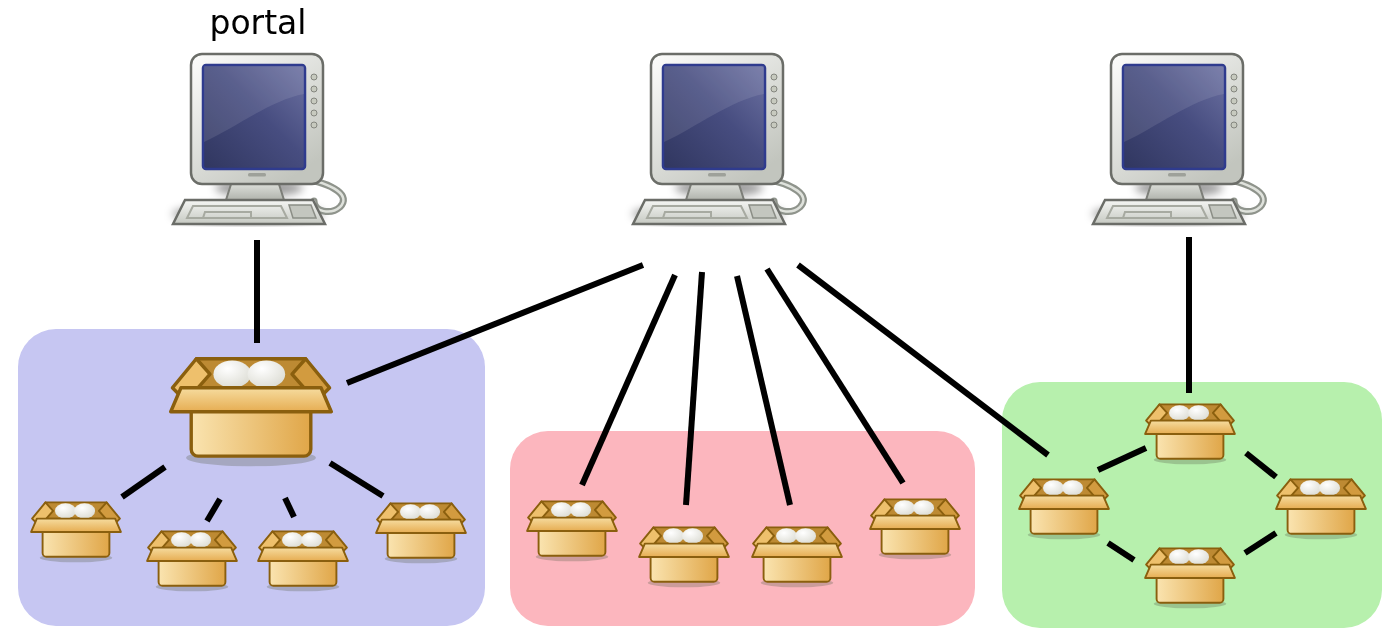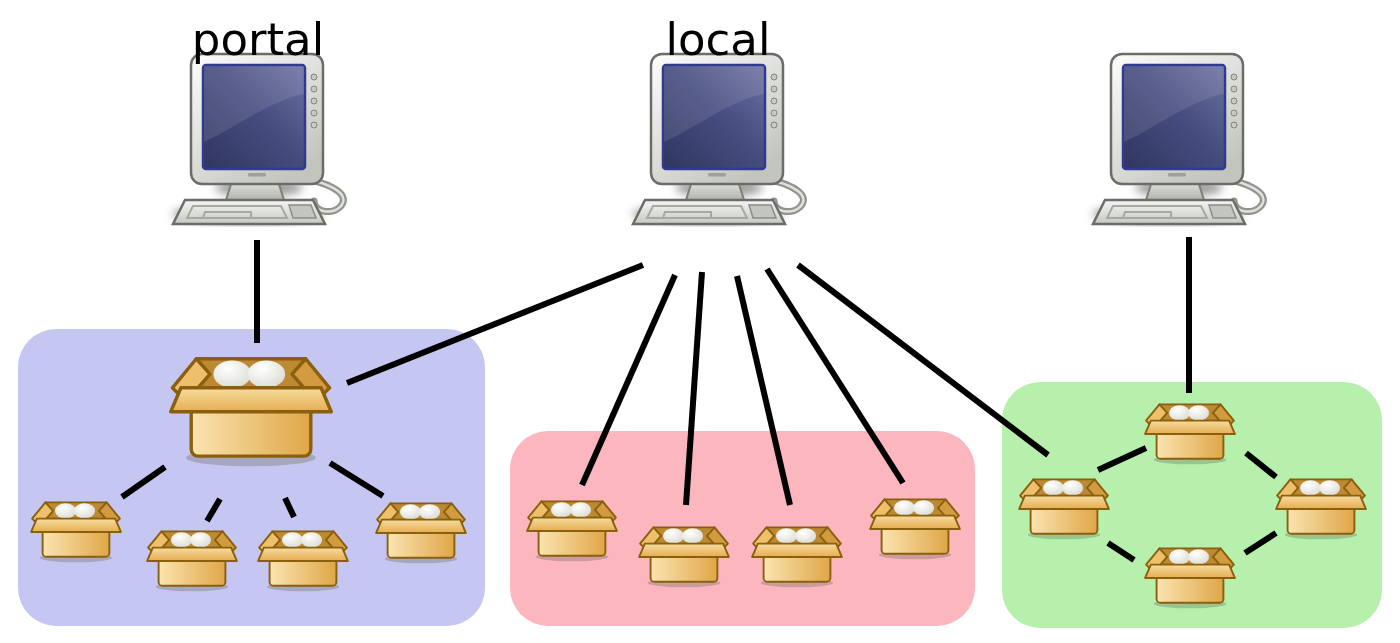--- a/index.html
+++ b/index.html
@@ -6,24 +6,24 @@
   .canvas{
     position:relative;
     width:1400px;height:643px;
     background:#ffffff;
     overflow:hidden;
     font-family:"DejaVu Sans", sans-serif;
   }
   .scene{position:absolute;left:0;top:0;}
   .node-label{
     position:absolute;
-    top:20px;
+    top:3px;
     width:240px;
     text-align:center;
-    font-size:45px;
+    font-size:33px;
     line-height:40px;
     color:#000000;
     user-select:none;
   }
   .label-portal{left:138px;}
   .label-local{left:598px;}
   .label-ticket{left:1058px;}
 </style>
 </head>
 <body>
@@ -140,14 +140,13 @@
         <use x="1018" y="476.5" width="92" height="63" href="#sym-pkg" xlink:href="#sym-pkg"></use>
         <use x="1275" y="476.5" width="92" height="63" href="#sym-pkg" xlink:href="#sym-pkg"></use>
         <use x="1144" y="545.5" width="92" height="63" href="#sym-pkg" xlink:href="#sym-pkg"></use>
         <use x="163" y="52" width="190" height="175" href="#sym-pc" xlink:href="#sym-pc"></use>
         <use x="623" y="52" width="190" height="175" href="#sym-pc" xlink:href="#sym-pc"></use>
         <use x="1083" y="52" width="190" height="175" href="#sym-pc" xlink:href="#sym-pc"></use>
       </g>
   </svg>
 
   <div class="node-label label-portal">portal</div>
-  <div class="node-label label-local">local</div>
 </div>
 
 </body></html>

